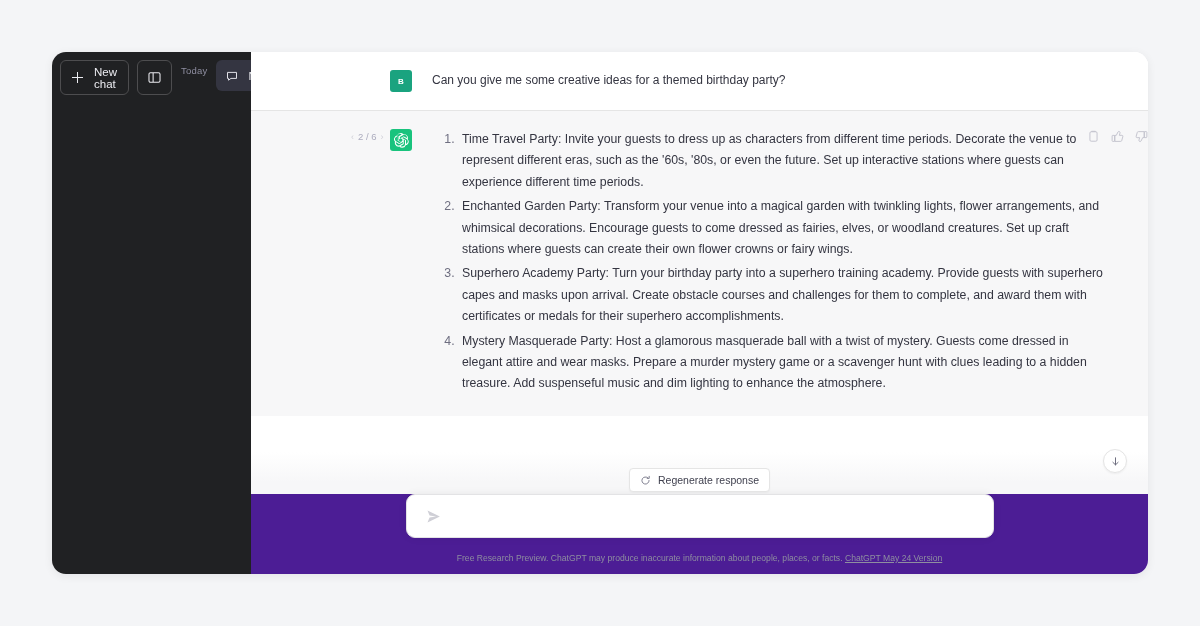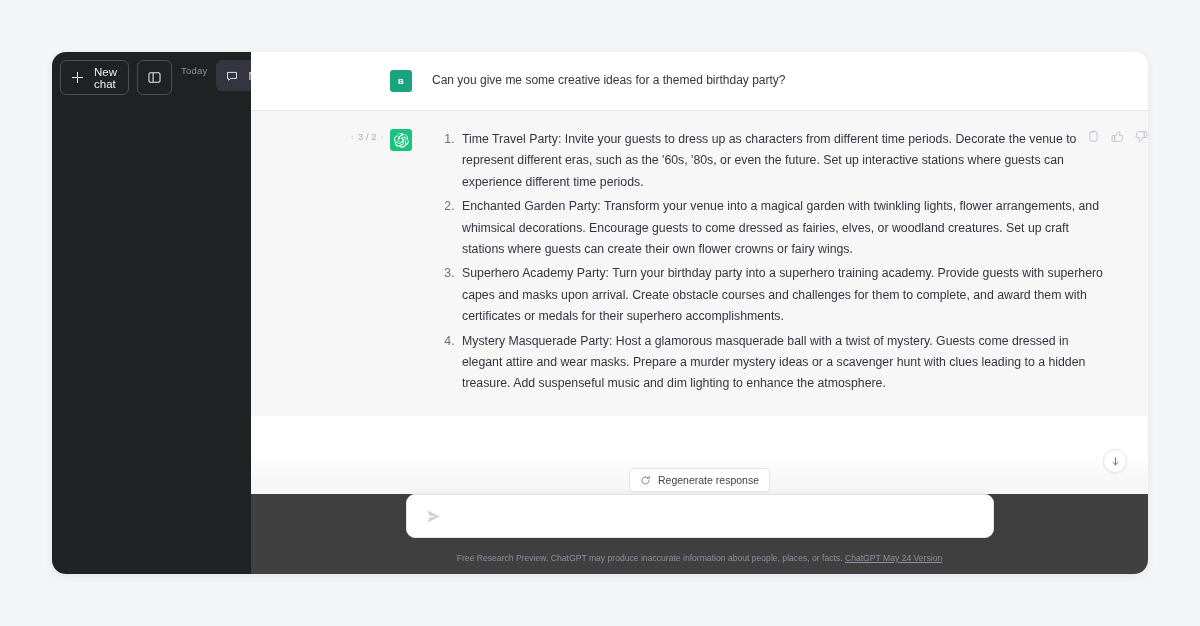--- a/index.html
+++ b/index.html
@@ -235,21 +235,21 @@
     position: absolute;
     left: 0; right: 0; bottom: 0;
     height: 42px;
     background: linear-gradient(to bottom, rgba(247,247,248,0) 0%, rgba(247,247,248,1) 72%);
     pointer-events: none;
   }
 
   
   .composer-zone {
     position: relative;
-    background: #404040;
+    background: #4c1d95;
     padding: 0 36px 10px;
     flex: 0 0 auto;
   }
   .regen-wrap {
     position: absolute;
     left: 0; right: 0;
     top: -26px;
     display: flex;
     justify-content: center;
     pointer-events: none;
@@ -403,36 +403,36 @@
             <div class="msg-text">Can you give me some creative ideas for a themed birthday party?</div>
           </div>
         </div>
       </div>
 
       <div class="msg-row assistant">
         <div class="msg-inner">
 
           <div class="pager">
             <span class="chev dim">‹</span>
-            <span>3 / 2</span>
+            <span>2 / 6</span>
             <span class="chev dim">›</span>
           </div>
 
           <div class="avatar bot">
             <svg width="15" height="15" viewBox="0 0 41 41">
               <path fill="#ffffff" d="M37.53 16.79a10.1 10.1 0 00-.87-8.29 10.22 10.22 0 00-11-4.9A10.1 10.1 0 0018.04.02a10.22 10.22 0 00-9.75 7.07 10.1 10.1 0 00-6.75 4.9 10.22 10.22 0 001.26 11.98 10.1 10.1 0 00.87 8.29 10.22 10.22 0 0011 4.9 10.1 10.1 0 007.62 3.4 10.22 10.22 0 009.75-7.08 10.1 10.1 0 006.75-4.9 10.22 10.22 0 00-1.26-11.79zM22.5 37.2a7.58 7.58 0 01-4.87-1.76l.24-.14 8.09-4.67a1.32 1.32 0 00.66-1.15V18.08l3.42 1.97a.12.12 0 01.07.1v9.44a7.6 7.6 0 01-7.6 7.6zM6.17 30.23a7.57 7.57 0 01-.9-5.09l.24.15 8.1 4.67a1.32 1.32 0 001.32 0l9.88-5.7v3.95a.12.12 0 01-.05.1l-8.19 4.73a7.6 7.6 0 01-10.38-2.78zM4.04 12.66a7.57 7.57 0 013.96-3.33v9.6a1.27 1.27 0 00.65 1.15l9.84 5.68-3.42 1.98a.12.12 0 01-.12 0l-8.18-4.72a7.6 7.6 0 01-2.78-10.38zm28.1 6.54l-9.88-5.73 3.42-1.97a.12.12 0 01.12 0l8.18 4.72a7.6 7.6 0 01-1.17 13.71v-9.6a1.32 1.32 0 00-.67-1.13zm3.4-5.12l-.24-.15-8.08-4.7a1.32 1.32 0 00-1.33 0l-9.88 5.7V10.9a.12.12 0 01.05-.1l8.18-4.72a7.6 7.6 0 0111.29 7.87zM12.15 21.1l-3.42-1.97a.12.12 0 01-.07-.1V9.6a7.6 7.6 0 0112.46-5.83l-.24.14-8.09 4.67a1.32 1.32 0 00-.66 1.15zm1.86-4l4.4-2.54 4.4 2.54v5.08l-4.4 2.54-4.4-2.54z"></path>
             </svg>
           </div>
 
           <div class="msg-body">
             <ol class="ideas">
               <li>Time Travel Party: Invite your guests to dress up as characters from different time periods. Decorate the venue to represent different eras, such as the '60s, '80s, or even the future. Set up interactive stations where guests can experience different time periods.</li>
               <li>Enchanted Garden Party: Transform your venue into a magical garden with twinkling lights, flower arrangements, and whimsical decorations. Encourage guests to come dressed as fairies, elves, or woodland creatures. Set up craft stations where guests can create their own flower crowns or fairy wings.</li>
               <li>Superhero Academy Party: Turn your birthday party into a superhero training academy. Provide guests with superhero capes and masks upon arrival. Create obstacle courses and challenges for them to complete, and award them with certificates or medals for their superhero accomplishments.</li>
-              <li>Mystery Masquerade Party: Host a glamorous masquerade ball with a twist of mystery. Guests come dressed in elegant attire and wear masks. Prepare a murder mystery ideas or a scavenger hunt with clues leading to a hidden treasure. Add suspenseful music and dim lighting to enhance the atmosphere.</li>
+              <li>Mystery Masquerade Party: Host a glamorous masquerade ball with a twist of mystery. Guests come dressed in elegant attire and wear masks. Prepare a murder mystery game or a scavenger hunt with clues leading to a hidden treasure. Add suspenseful music and dim lighting to enhance the atmosphere.</li>
             </ol>
           </div>
 
           <div class="msg-actions">
             <svg width="13" height="13" viewBox="0 0 16 16">
               <rect x="3.6" y="2.2" width="8.8" height="11.6" rx="1.5" fill="none" stroke="#c2c2cd" stroke-width="1.15"></rect>
               <path d="M5.6 2.2V1.6h4.8v.6" fill="none" stroke="#c2c2cd" stroke-width="1.15"></path>
             </svg>
             <svg width="13" height="13" viewBox="0 0 16 16">
               <path d="M4.6 14V6.6h1.9l2.1-4.2a1.4 1.4 0 012.5 1.2l-.8 3h3a1.3 1.3 0 011.25 1.66l-1.3 4.6A1.5 1.5 0 0111.7 14z" fill="none" stroke="#c2c2cd" stroke-width="1.15" stroke-linejoin="round"></path>

